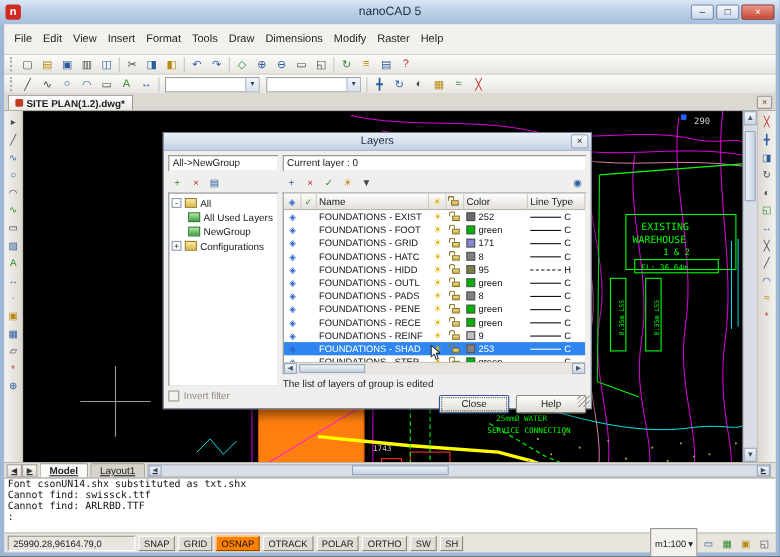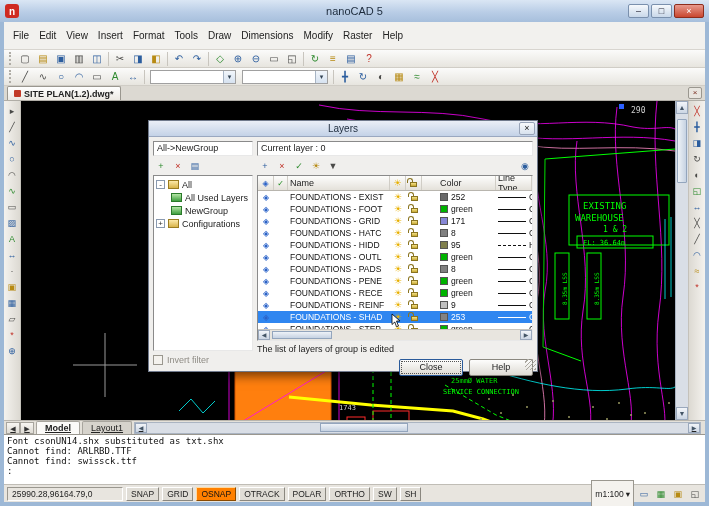--- a/index.html
+++ b/index.html
@@ -98,21 +98,21 @@
   .lt-head{height:15px;display:flex;background:linear-gradient(#fdfdfc,#e4e1da);border-bottom:1px solid #b8b5ae;color:#222;}
   .lt-head>span{display:flex;align-items:center;padding:0 2px;border-right:1px solid #d0cdc6;overflow:hidden;}
   .lt-body{height:138px;overflow:hidden;}
   .lrow{height:12px;display:flex;align-items:center;font-size:8.5px;color:#111;position:relative;}
   .lrow.sel{background:var(--accent,#3399ff);color:#fff;}
   .c-stat{width:16px;display:flex;justify-content:center;color:#2a62c8;font-size:8px;flex:0 0 auto;}
   .c-chk{width:14px;display:flex;justify-content:center;color:#1a8a1a;font-size:8px;flex:0 0 auto;}
   .c-name{width:102px;padding:16px 2px;white-space:nowrap;overflow:hidden;flex:0 0 auto;}
   .c-sun{width:16px;display:flex;justify-content:center;color:#e8b000;font-size:9px;flex:0 0 auto;}
   .c-lock{width:16px;display:flex;justify-content:center;flex:0 0 auto;}
-  .c-color{width:58px;display:flex;align-items:center;gap:3px;padding-left:2px;flex:0 0 auto;overflow:hidden;margin-left:16px;}
+  .c-color{width:58px;display:flex;align-items:center;gap:3px;padding-left:2px;flex:0 0 auto;overflow:hidden;}
   .sw{width:8px;height:8px;border:1px solid #555;display:inline-block;flex:0 0 auto;}
   .c-lt{flex:1;display:flex;align-items:center;gap:3px;overflow:hidden;padding-left:2px;}
   .lt-line{width:28px;height:0;border-top:1px solid #111;flex:0 0 auto;}
   .lt-line.dashed{border-top-style:dashed;}
   .sel .lt-line{border-color:#fff;}
   .lock{position:relative;width:7px;height:5px;background:linear-gradient(#f4e28a,#c8a832);border:1px solid #8a7420;margin-top:3px;}
   .lock:before{content:"";position:absolute;left:-4px;top:-5px;width:4px;height:4px;border:1px solid #8a7420;border-bottom:none;border-radius:3px 3px 0 0;}
   .lt-hscroll{height:11px;background:#e8e5df;border-top:1px solid #c8c5be;display:flex;align-items:center;}
   .lt-hscroll .hs-thumb{position:static;height:8px;width:60px;margin-left:2px;}
   .status-line{height:12px;line-height:12px;color:#222;flex:0 0 auto;white-space:nowrap;overflow:hidden;}
@@ -351,22 +351,22 @@
         <div class="hs-btn">◀</div>
         <div class="hs-track">
           <div class="hs-thumb"></div>
         </div>
         <div class="hs-btn">▶</div>
       </div>
     </div>
 
     <div class="cmd">
       <div class="cline">Font csonUN14.shx substituted as txt.shx</div>
+      <div class="cline">Cannot find: swissck.ttf</div>
       <div class="cline">Cannot find: ARLRBD.TTF</div>
-      <div class="cline">Cannot find: swissck.ttf</div>
       <div class="cline">:</div>
     </div>
 
     <div class="statusbar">
       <div class="coords">25990.28,96164.79,0</div>
       <div class="sb-btn">SNAP</div>
       <div class="sb-btn">GRID</div>
       <div class="sb-btn active">OSNAP</div>
       <div class="sb-btn">OTRACK</div>
       <div class="sb-btn">POLAR</div>

